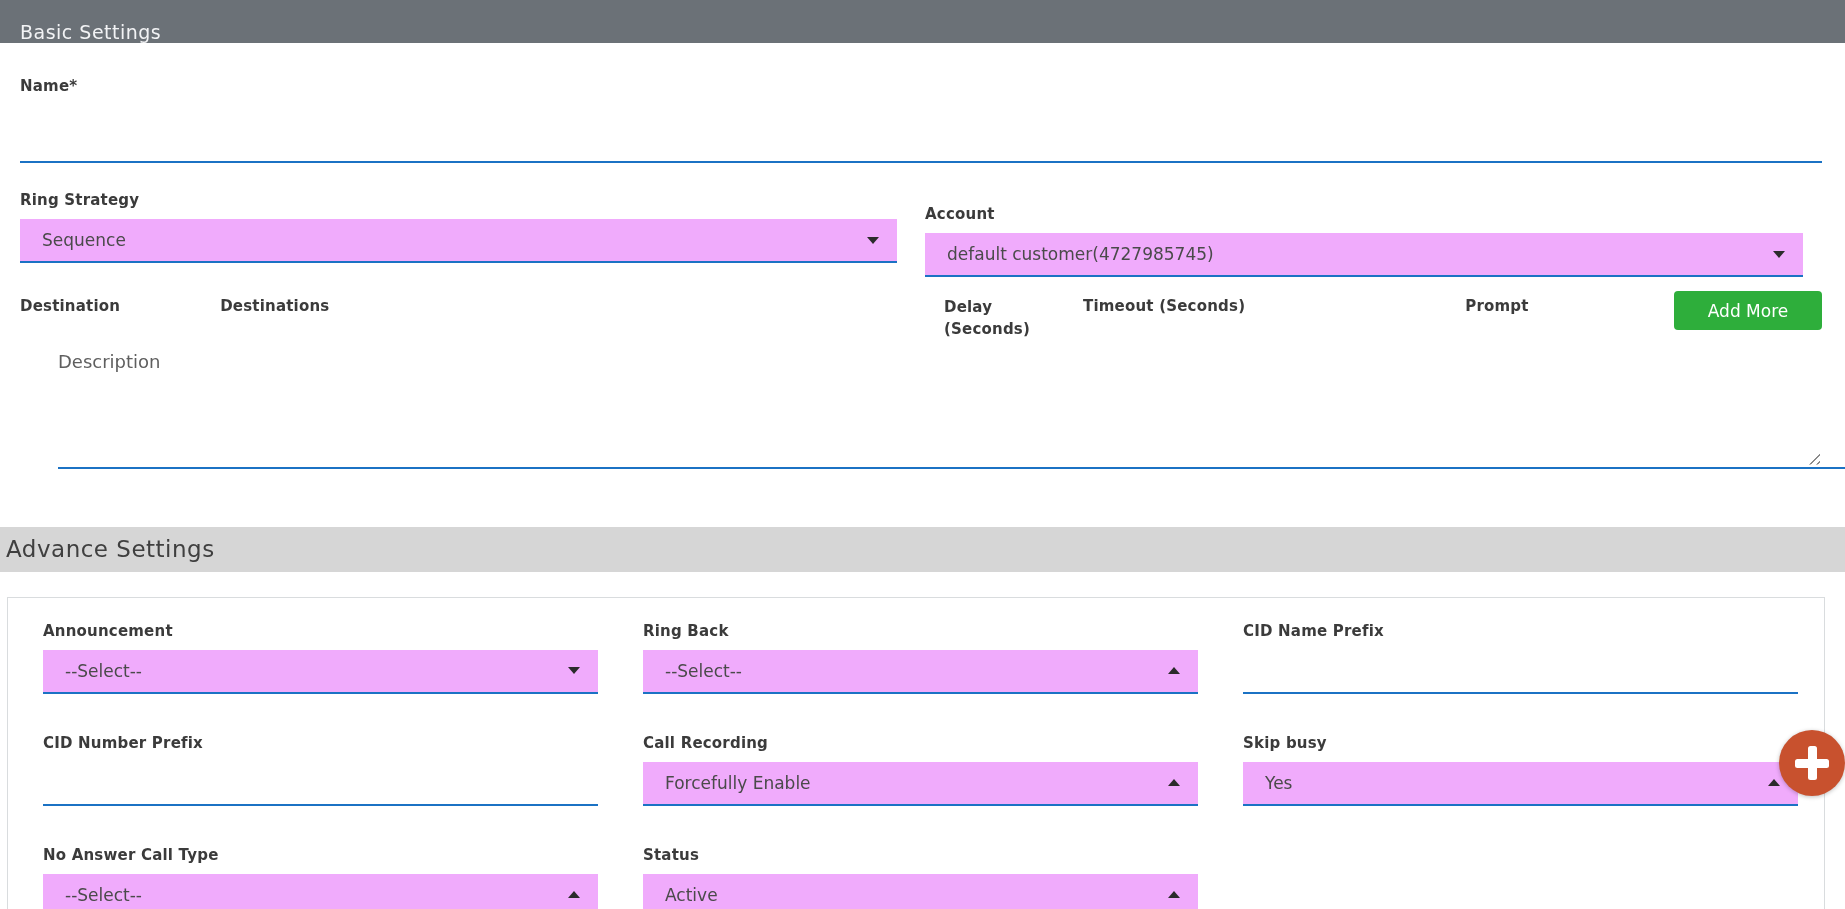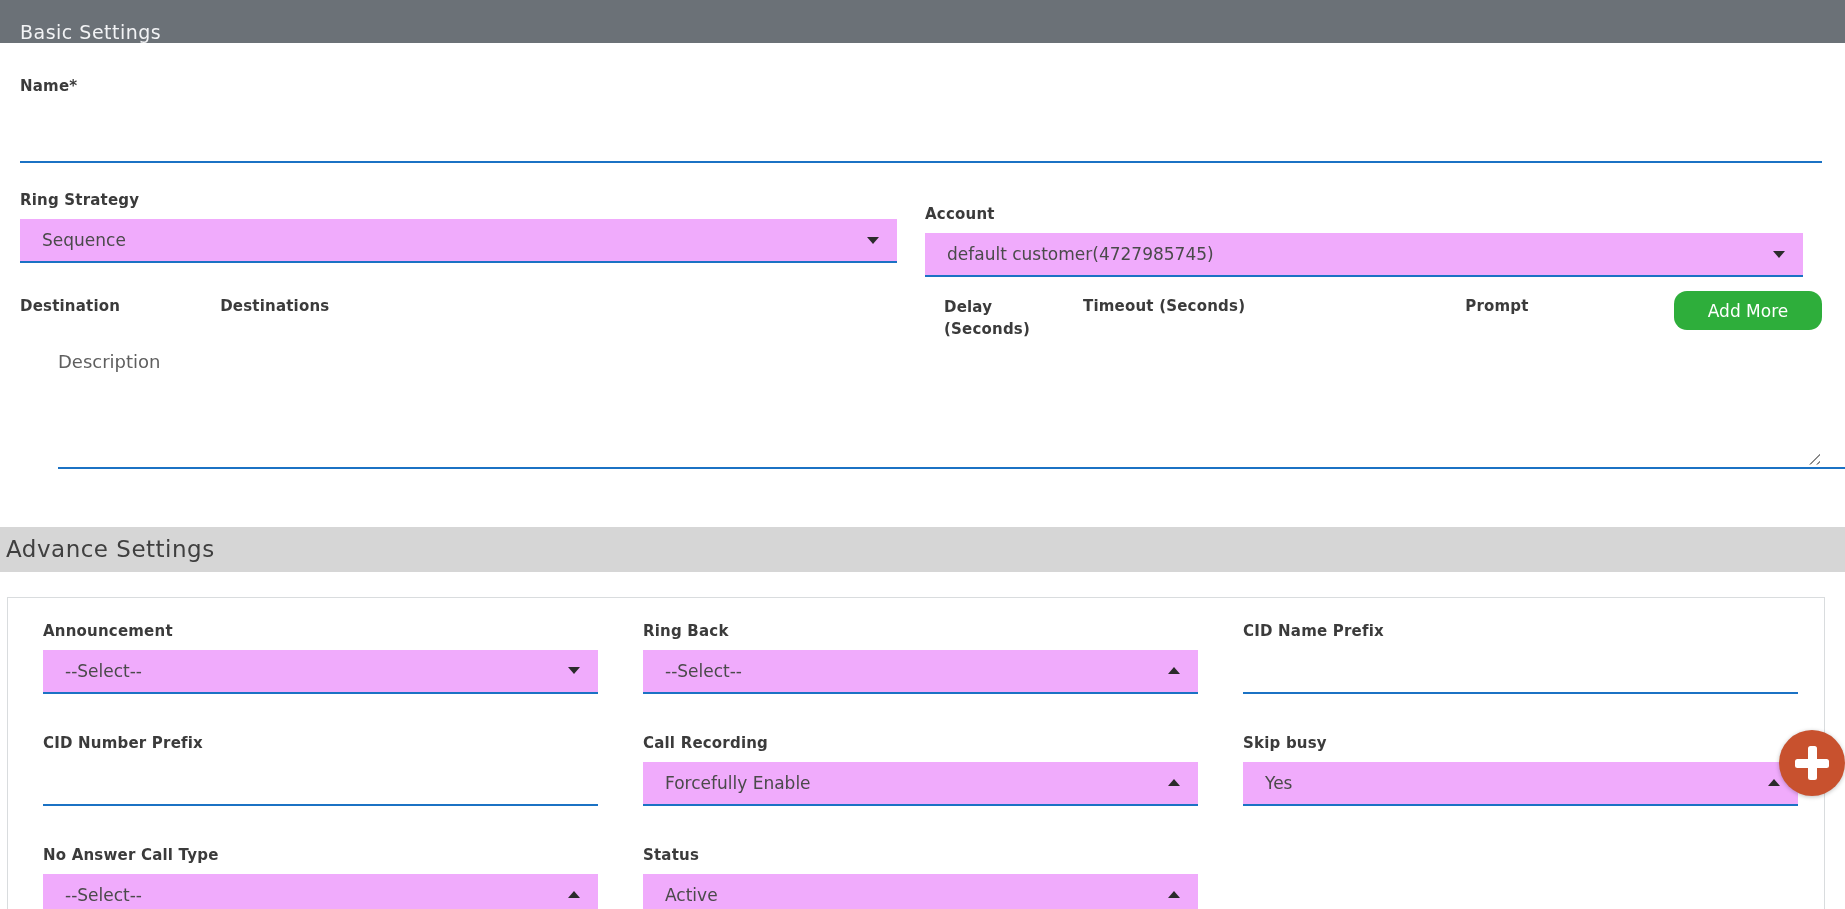--- a/index.html
+++ b/index.html
@@ -65,21 +65,21 @@
   .dest-row { display:flex; gap:47px; margin-top:20px; }
   .dest-left { width:877px; display:flex; }
   .dest-left .field-label:nth-child(2) { margin-left:100px;text-align:right; }
   .dest-right { width:878px; display:flex; align-items:flex-start; position:relative; }
   .lbl-delay   { width:105px; line-height:1.45; }
   .lbl-timeout { margin-left:34px; }
   .lbl-prompt  { margin-left:220px; }
   .add-more-btn {
     position:absolute; right:0; top:-6px;
     width:148px; height:39px; background:#2eae3b; color:#ffffff;
-    border:none; border-radius:13px; font-size:17px; font-weight:500;
+    border:none; border-radius:4px; font-size:17px; font-weight:500;
     font-family:"DejaVu Sans","Liberation Sans",sans-serif;
     cursor:pointer; display:flex; align-items:center; justify-content:center;
   }
 
   
   .description-wrap { position:relative; margin-top:6px; }
   .description-area {
     width:100%; height:122px; background:transparent; border:none; outline:none;
     border-bottom:2px solid #1b72c4; resize:vertical;
     font-size:18px; color:#5f5f5f; padding-top:4px;

